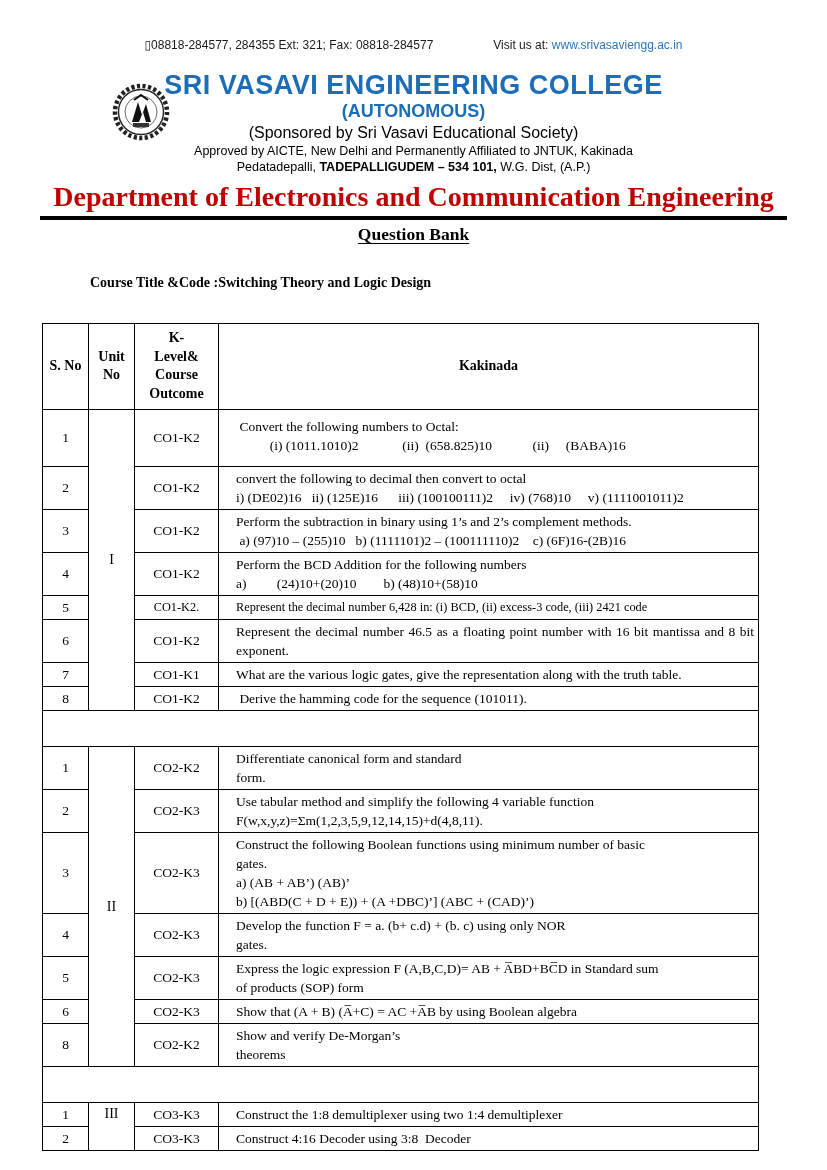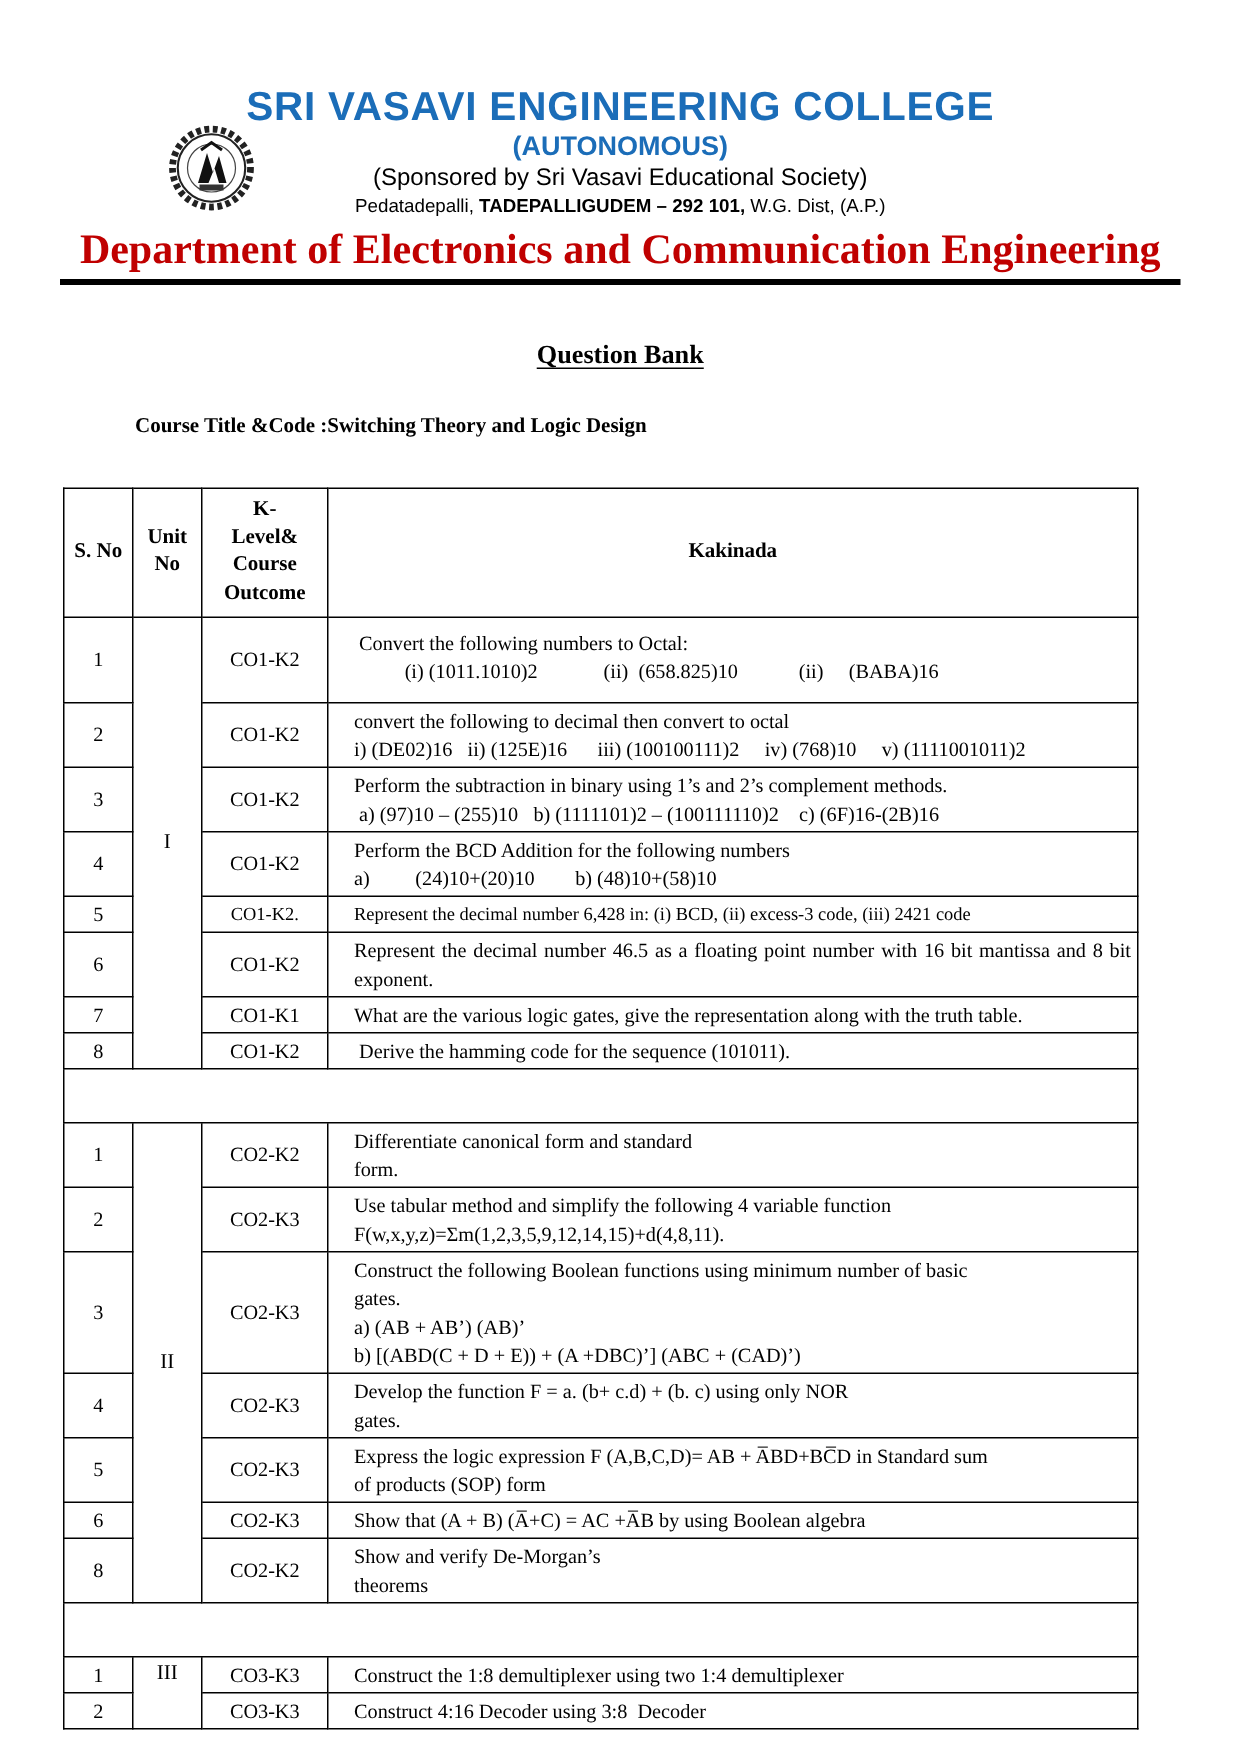--- a/index.html
+++ b/index.html
@@ -25,21 +25,21 @@
   .sub-line2{font-size:12.5px;line-height:1.28;}
   .addr-bold{font-weight:bold;}
   .dept-heading{
     font-family:"Liberation Serif",serif;color:var(--dept-red);
     font-size:28px;font-weight:bold;margin-top:7px;line-height:1.1;
   }
   .dept-underline{height:4px;background:#000;margin:3px 40px 0 40px;}
   .logo-wrap{position:absolute;left:112px;top:82px;width:58px;height:60px;}
   
   .doc-title{
-    text-align:center;margin-top:36px;font-size:17.5px;font-weight:bold;
+    text-align:center;margin-top:4px;font-size:17.5px;font-weight:bold;
     text-decoration:underline;text-underline-offset:3px;
   }
   .course-line{margin:30px 0 0 90px;font-size:14px;font-weight:bold;}
   
   table.qb{
     border-collapse:collapse;margin:32px 0 0 42px;width:716px;table-layout:fixed;
     font-size:13.5px;
   }
   table.qb col.c-sno{width:46px;} table.qb col.c-unit{width:46px;}
   table.qb col.c-ko{width:84px;} table.qb col.c-q{width:540px;}
@@ -70,24 +70,28 @@
       <circle cx="29" cy="30" r="26" fill="none" stroke="#222" stroke-width="4.5" stroke-dasharray="3.2 2.4"></circle>
       <circle cx="29" cy="30" r="22.5" fill="#fff" stroke="#222" stroke-width="1.4"></circle>
       <circle cx="29" cy="30" r="16" fill="none" stroke="#444" stroke-width="0.8"></circle>
       <path d="M20 40 L26 20 L30 33 L34 22 L39 40 L34 40 L31 30 L27 40 Z" fill="#111"></path>
       <rect x="21" y="41" width="16" height="4" fill="#333"></rect>
       <path d="M22 18 L29 13 L36 18" fill="none" stroke="#111" stroke-width="2"></path>
     </svg>
   </div>
 
   <div class="letterhead">
+    <div class="contact-line">
+      <span class="phone-part"><span>▯</span><span>08818-284577, 284355 Ext: 321;   Fax: 08818-284577</span></span><span class="visit-part"><span>Visit us at: </span><a href="#" class="website-link">www.srivasaviengg.ac.in</a></span>
+    </div>
     <div class="college-name">SRI VASAVI ENGINEERING COLLEGE</div>
     <div class="autonomous">(AUTONOMOUS)</div>
     <div class="sub-line">(Sponsored by Sri Vasavi Educational Society)</div>
-    <div class="sub-line2"><span>Pedatadepalli, </span><span class="addr-bold">TADEPALLIGUDEM – 292 101,</span><span> W.G. Dist, (A.P.)</span></div>
+    <div class="sub-line2">Approved by AICTE, New Delhi and Permanently Affiliated to JNTUK, Kakinada</div>
+    <div class="sub-line2"><span>Pedatadepalli, </span><span class="addr-bold">TADEPALLIGUDEM – 534 101,</span><span> W.G. Dist, (A.P.)</span></div>
     <div class="dept-heading">Department of Electronics and Communication Engineering</div>
     <div class="dept-underline"></div>
   </div>
 
   <div class="doc-title">Question Bank</div>
   <div class="course-line">Course Title &amp;Code :Switching Theory and Logic Design</div>
 
   <table class="qb">
     <colgroup>
         <col class="c-sno">

